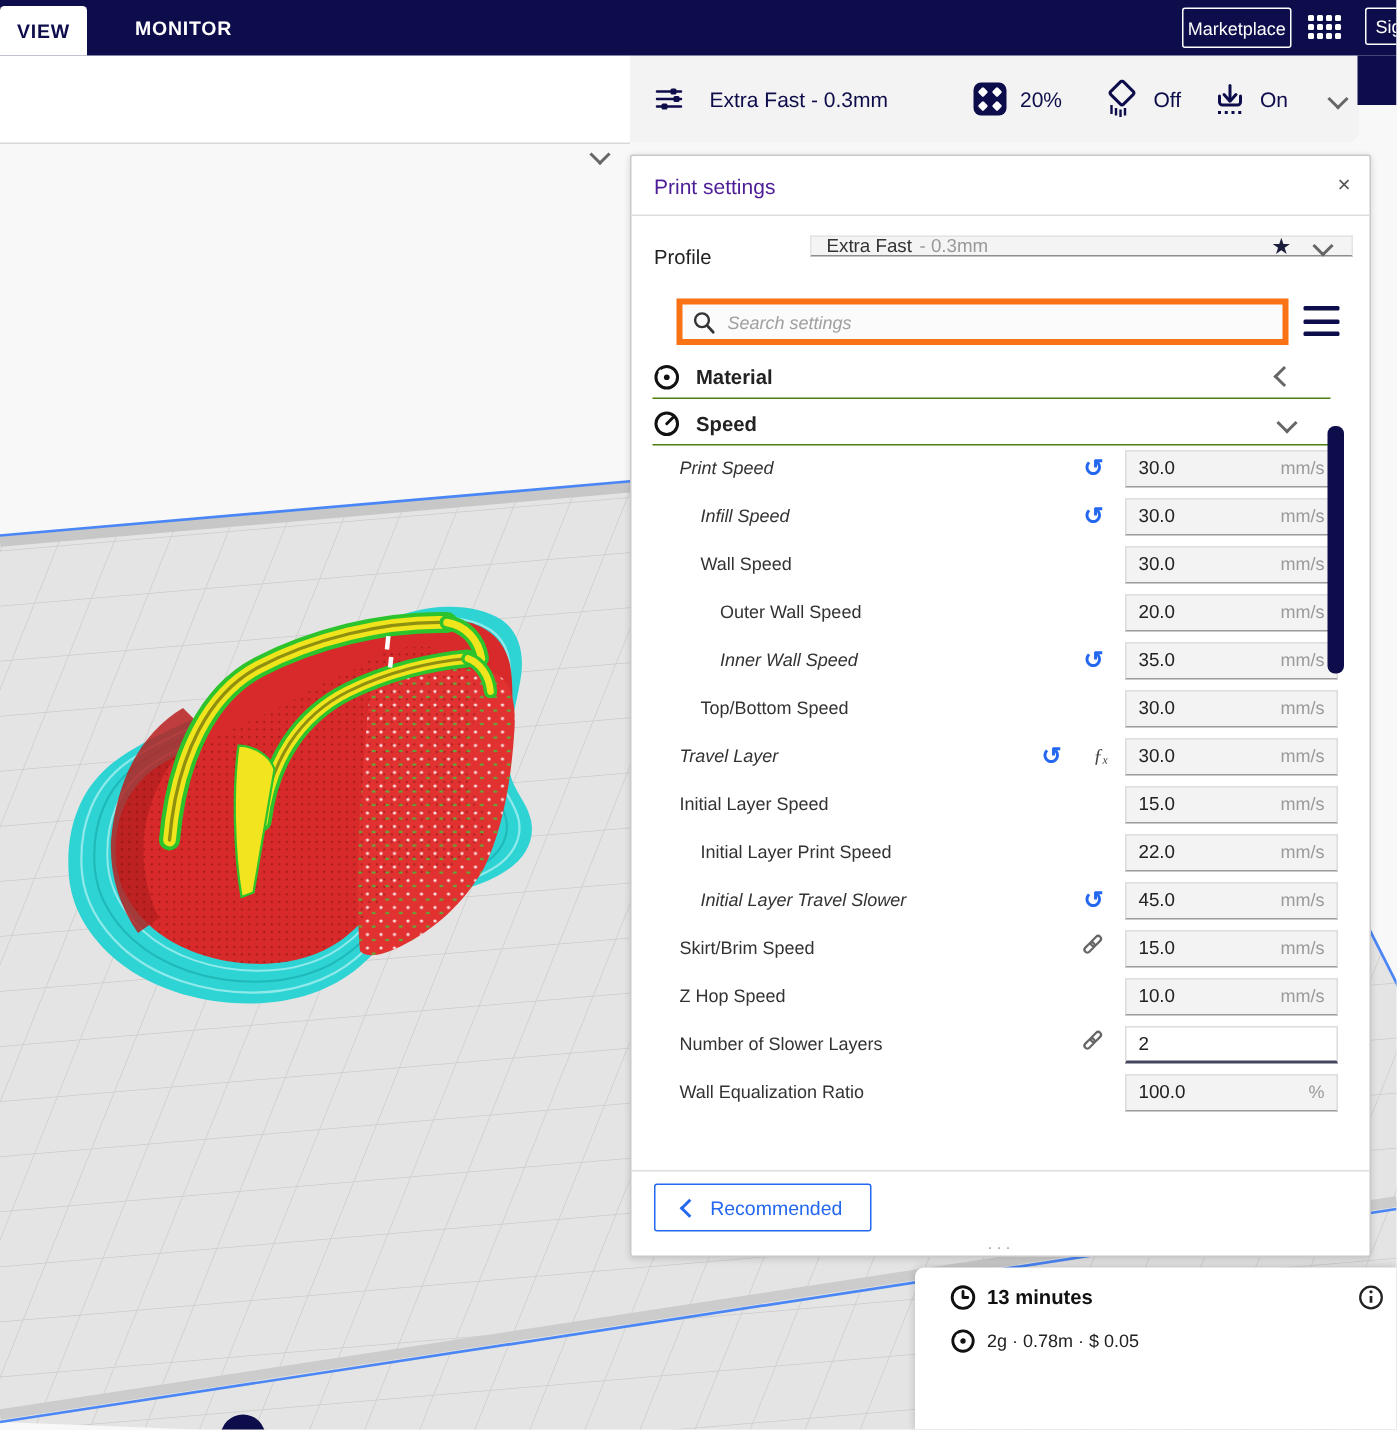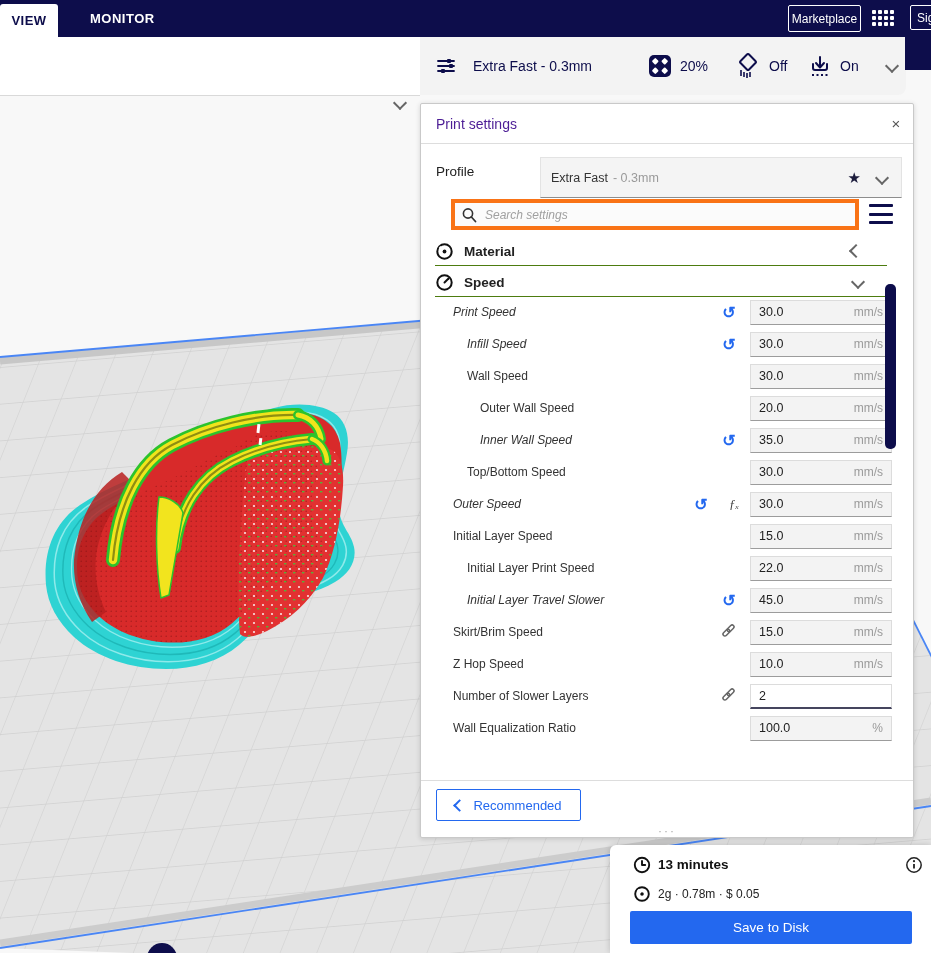--- a/index.html
+++ b/index.html
@@ -37,21 +37,21 @@
   .tb-item{position:absolute;top:0;height:58px;display:flex;align-items:center;color:#0d0d4b;font-size:14px;}
 
   
   .panel{left:420px;top:103px;width:494px;height:735px;background:#fff;border:1px solid #c9c9c9;
     box-sizing:border-box;border-radius:2px;box-shadow:0 1px 5px rgba(0,0,0,.15);z-index:8;}
   .panel-header{left:0;top:0;width:100%;height:39px;border-bottom:1px solid #ddd;}
   .panel-title{left:15px;top:0;height:39px;display:flex;align-items:center;font-size:14px;color:#4c1d95;}
   .close-x{left:466px;top:10px;width:18px;height:18px;color:#555;font-size:15px;
     display:flex;align-items:center;justify-content:center;cursor:pointer;}
   .profile-label{left:15px;top:53px;height:29px;display:flex;align-items:center;font-size:13.5px;color:#222;}
-  .profile-dd{left:119px;top:53px;width:362px;height:41px;background:#f4f4f4;border:1px solid #e3e3e3;
+  .profile-dd{left:119px;top:53px;width:362px;height:14px;background:#f4f4f4;border:1px solid #e3e3e3;
     border-bottom:1px solid #8d8d8d;box-sizing:border-box;display:flex;align-items:center;padding:0 10px;font-size:12.5px;}
   .profile-dd .name{color:#333;}
   .profile-dd .variant{color:#9a9a9a;margin-left:5px;}
   .profile-star{position:absolute;right:40px;color:#1c1c3c;font-size:15px;}
   .profile-chev{position:absolute;right:14px;}
   .search-box{left:30px;top:95px;width:408px;height:31px;border:4px solid #f97316;background:#fbfbfb;
     box-sizing:border-box;display:flex;align-items:center;}
   .search-box input{border:none;outline:none;background:transparent;flex:1;font-size:12px;
     font-style:italic;color:#444;font-family:"Liberation Sans",sans-serif;}
   .search-box input::placeholder{color:#a0a0a0;}
@@ -341,21 +341,21 @@
     </div>
   </div>
   <div class="abs set-row" style="top:352px;">
     <span class="set-label lvl1">Top/Bottom Speed</span>
     <div class="val-box">
       <input value="30.0" style="">
       <span class="unit">mm/s</span>
     </div>
   </div>
   <div class="abs set-row" style="top:384px;">
-    <span class="set-label it lvl0">Outer Speed</span>
+    <span class="set-label it lvl0">Travel Layer</span>
     <span class="reset-ic reset-sh">↺</span>
     <span class="fx-ic">ƒₓ</span>
     <div class="val-box">
       <input value="30.0" style="">
       <span class="unit">mm/s</span>
     </div>
   </div>
   <div class="abs set-row" style="top:416px;">
     <span class="set-label lvl0">Initial Layer Speed</span>
     <div class="val-box">
@@ -443,18 +443,15 @@
     <circle cx="9" cy="9" r="7.2" fill="none" stroke="#222" stroke-width="1.5"></circle>
     <line x1="9" y1="8" x2="9" y2="12.5" stroke="#222" stroke-width="1.8"></line>
     <circle cx="9" cy="5.2" r="1.1" fill="#222"></circle>
   </svg>
   <svg class="abs icon18" style="left:23px;top:40px;" viewBox="0 0 18 18">
     <circle cx="9" cy="9" r="6.8" fill="none" stroke="#111" stroke-width="1.9"></circle>
     <circle cx="9" cy="9" r="1.8" fill="#111"></circle>
     <line x1="4.8" y1="4.8" x2="7.8" y2="7.6" stroke="#fff" stroke-width="2.2"></line>
   </svg>
   <div class="abs out-mat-label">2g · 0.78m · $ 0.05</div>
-  <div class="abs save-btn">
-    <span>Save to Disk</span>
-  </div>
 </div>
 
 <div class="abs viewport-circle"></div>
 
 </body></html>

